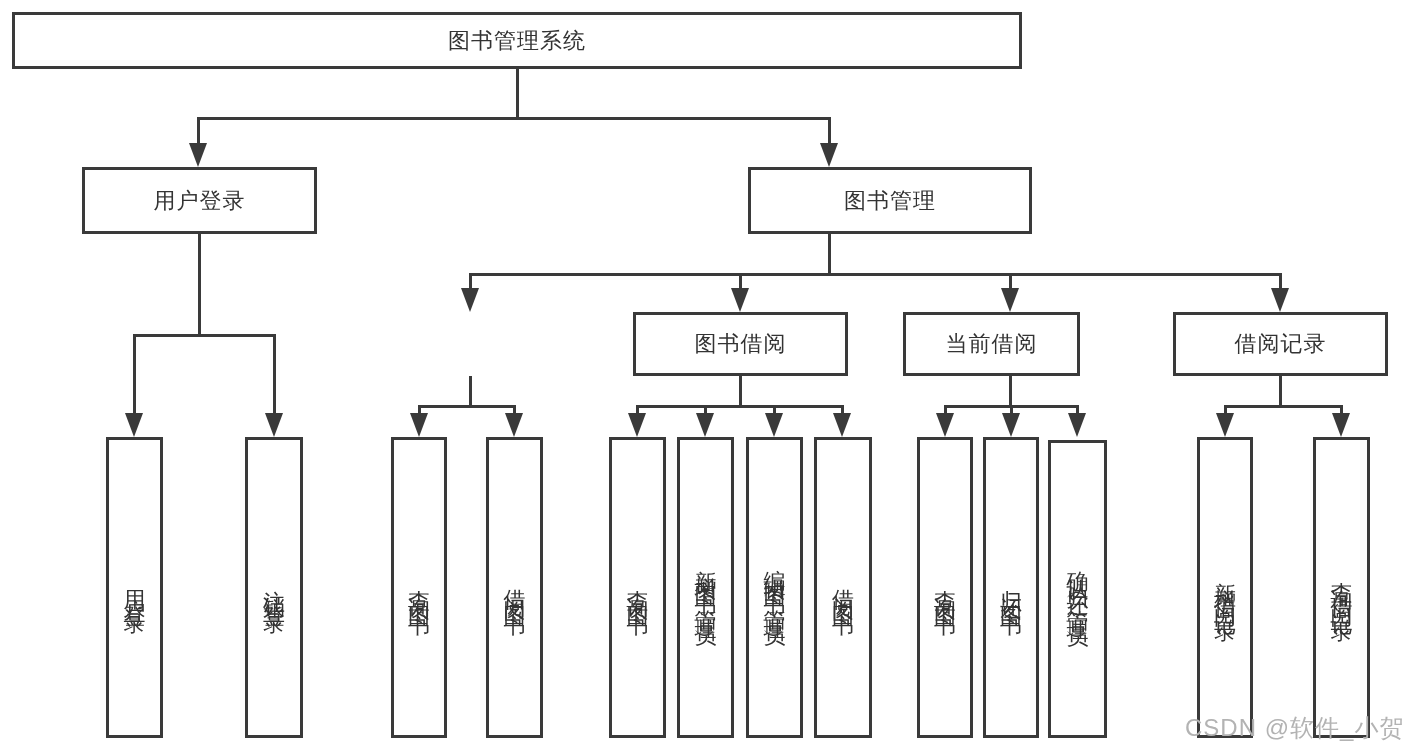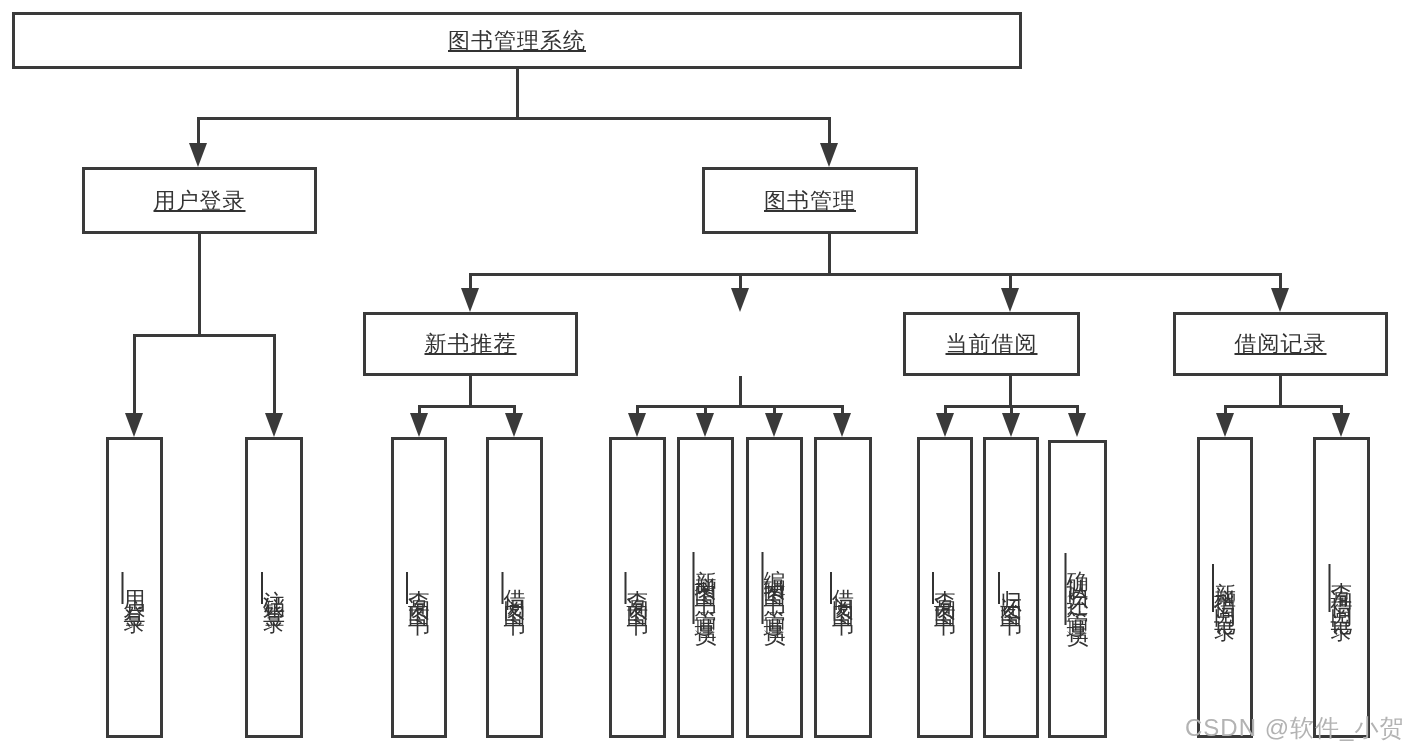--- a/index.html
+++ b/index.html
@@ -12,21 +12,21 @@
   .canvas{
     position:relative;width:1405px;height:747px;
     background:var(--background);overflow:hidden;
     font-family:"Liberation Sans","DejaVu Sans",sans-serif;
     color:var(--text);
   }
   .box{
     position:absolute;box-sizing:border-box;
     border:3px solid var(--line);background:#fff;
     display:flex;align-items:center;justify-content:center;
-    font-size:22px;letter-spacing:1px;color:var(--text);text-decoration:underline;
+    font-size:22px;letter-spacing:1px;color:var(--text);
   }
   .vbox .vtext{
     writing-mode:vertical-rl;
     letter-spacing:8px;
     font-size:22px;
     line-height:1;
   }
   .v{position:absolute;width:3px;background:var(--line);}
   .h{position:absolute;height:3px;background:var(--line);}
   .tri{
@@ -53,21 +53,21 @@
   <div class="v" style="left:516px;top:68px;height:51px"></div>
   <div class="h" style="left:198px;top:117px;width:633px"></div>
   <div class="v" style="left:197px;top:117px;height:30px"></div>
   <div class="tri" style="left:189px;top:143px"></div>
   <div class="v" style="left:828px;top:117px;height:30px"></div>
   <div class="tri" style="left:820px;top:143px"></div>
 
   <div class="box" style="left:82px;top:167px;width:235px;height:67px">
     <span>用户登录</span>
   </div>
-  <div class="box" style="left:702px;top:167px;width:216px;height:67px">
+  <div class="box" style="left:748px;top:167px;width:284px;height:67px">
     <span>图书管理</span>
   </div>
 
   <div class="v" style="left:198px;top:233px;height:103px"></div>
   <div class="h" style="left:133px;top:334px;width:143px"></div>
   <div class="v" style="left:133px;top:334px;height:82px"></div>
   <div class="tri" style="left:125px;top:413px"></div>
   <div class="v" style="left:273px;top:334px;height:82px"></div>
   <div class="tri" style="left:265px;top:413px"></div>
 
@@ -75,22 +75,22 @@
   <div class="h" style="left:469px;top:273px;width:812px"></div>
   <div class="v" style="left:469px;top:273px;height:18px"></div>
   <div class="tri" style="left:461px;top:288px"></div>
   <div class="v" style="left:739px;top:273px;height:18px"></div>
   <div class="tri" style="left:731px;top:288px"></div>
   <div class="v" style="left:1009px;top:273px;height:18px"></div>
   <div class="tri" style="left:1001px;top:288px"></div>
   <div class="v" style="left:1279px;top:273px;height:18px"></div>
   <div class="tri" style="left:1271px;top:288px"></div>
 
-  <div class="box" style="left:363px;top:312px;width:215px;height:64px">
-    <span>新书推荐</span>
+  <div class="box" style="left:633px;top:312px;width:215px;height:64px">
+    <span>图书借阅</span>
   </div>
   <div class="box" style="left:903px;top:312px;width:177px;height:64px">
     <span>当前借阅</span>
   </div>
   <div class="box" style="left:1173px;top:312px;width:215px;height:64px">
     <span>借阅记录</span>
   </div>
 
   <div class="v" style="left:469px;top:376px;height:31px"></div>
   <div class="h" style="left:418px;top:405px;width:98px"></div>

